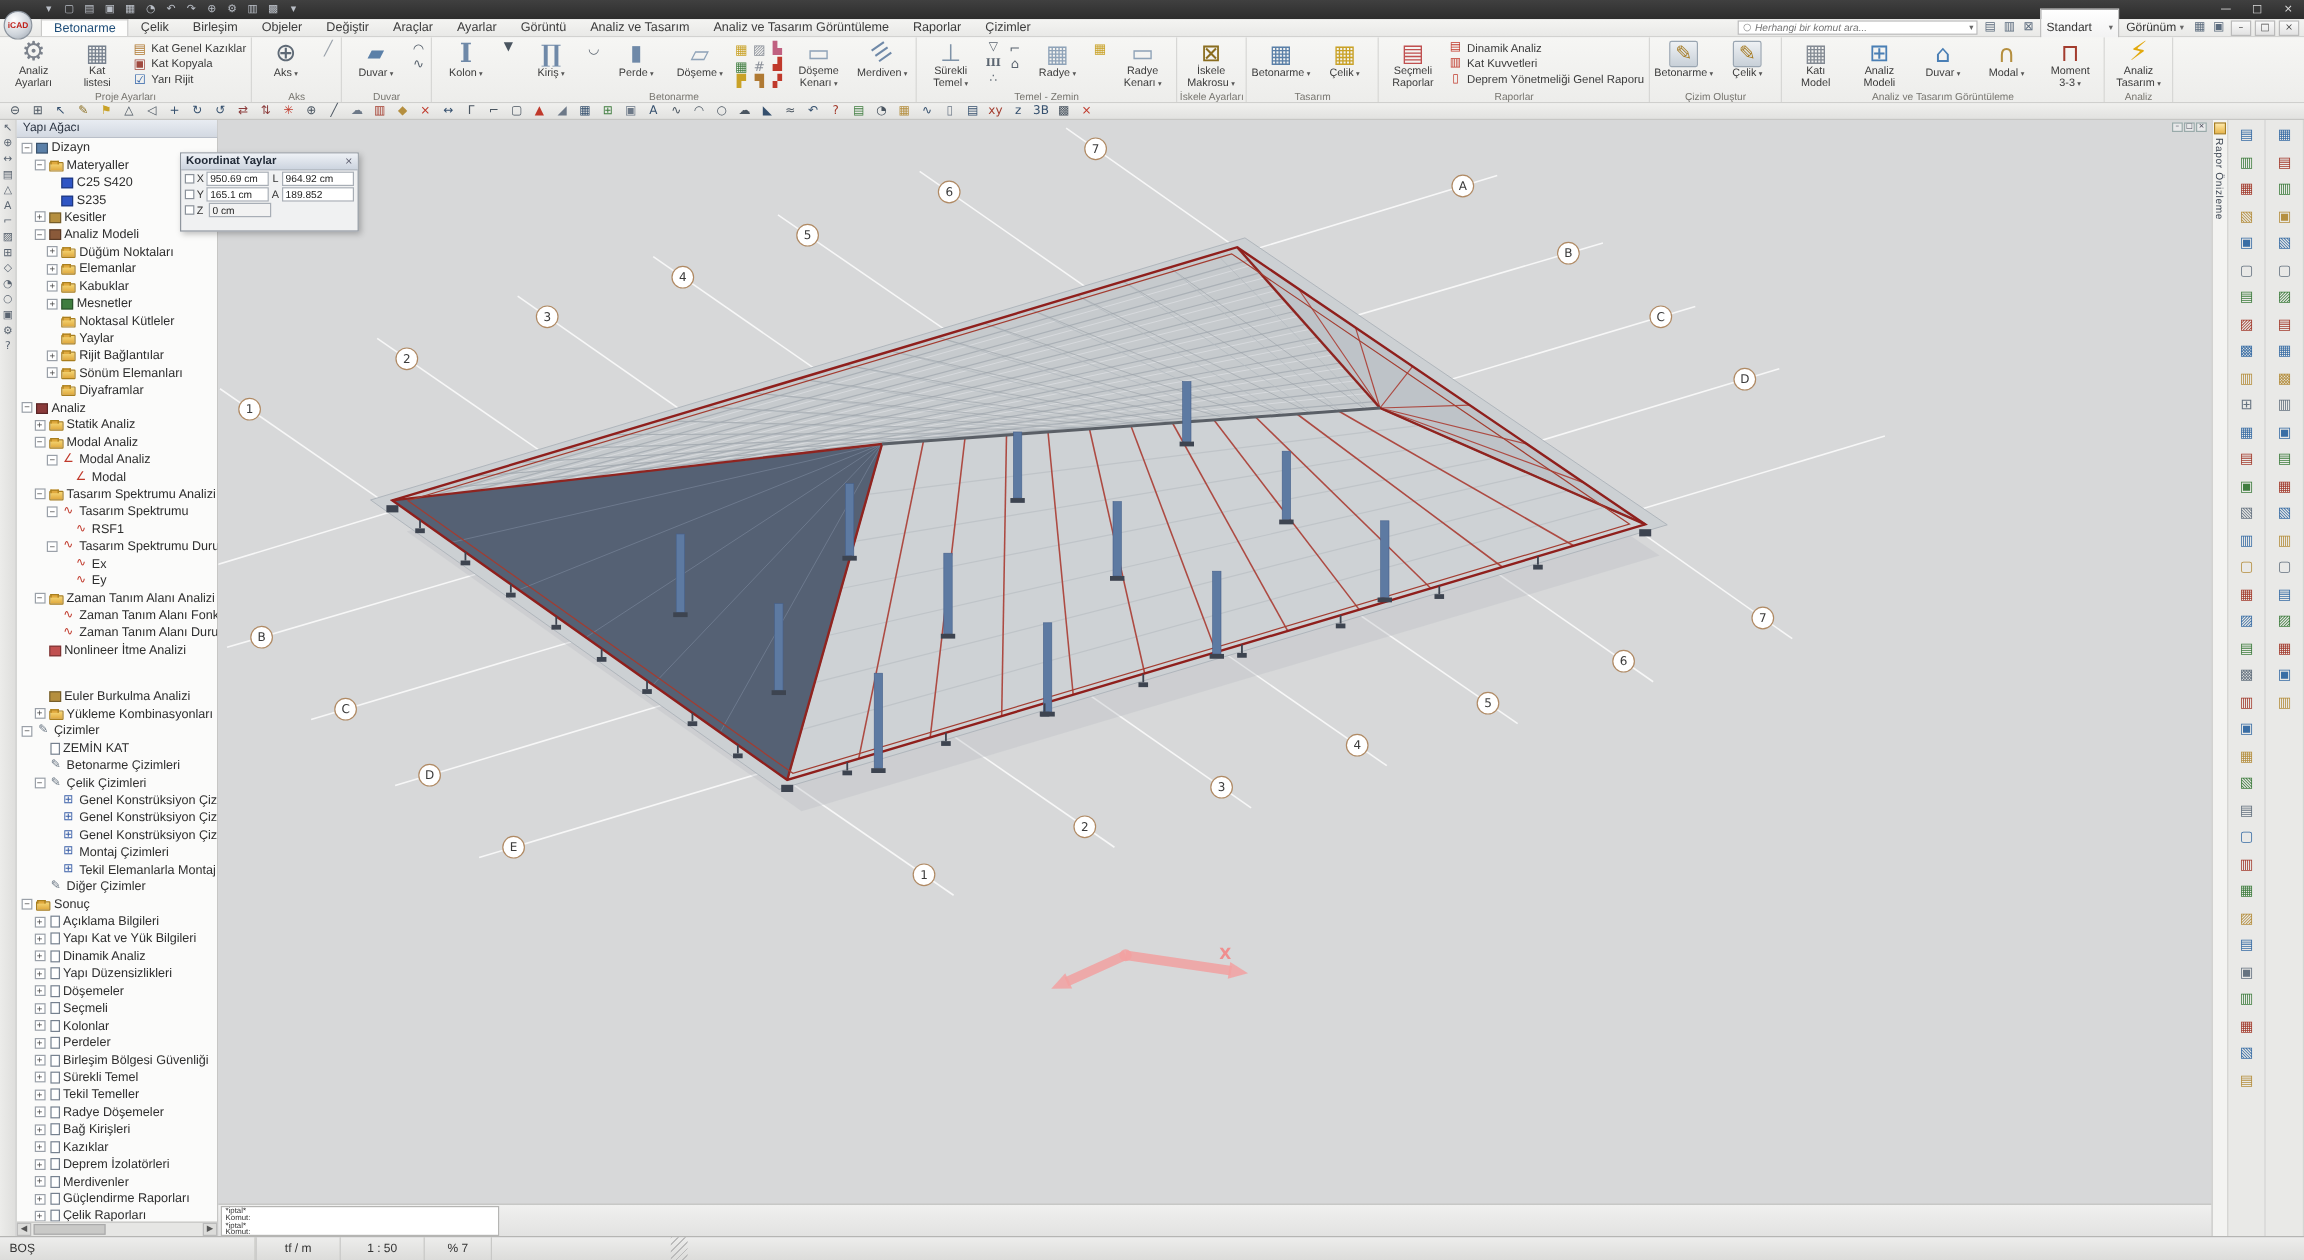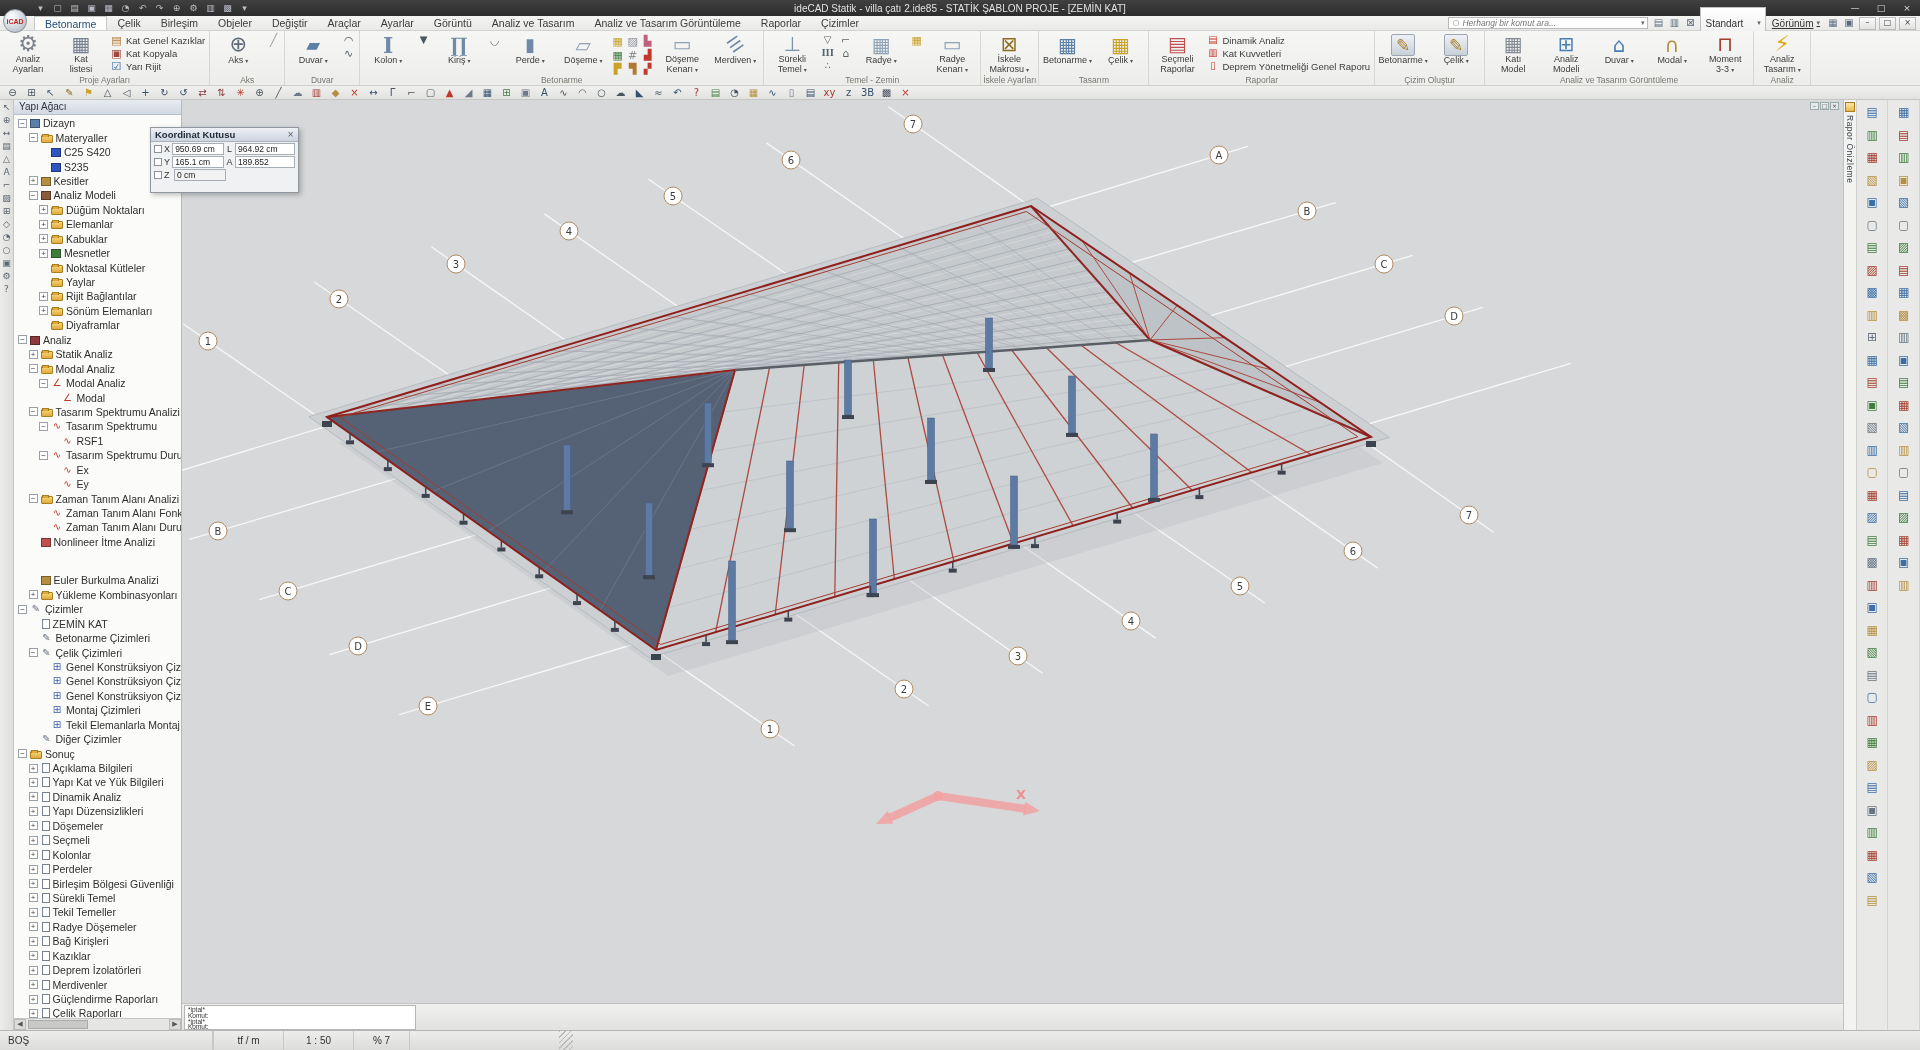--- a/index.html
+++ b/index.html
@@ -22,21 +22,21 @@
   #applogo b{color:#c0201a;font-size:7px;}
   #tabs{display:flex;margin-left:34px;}
   .tab{padding:1px 10px;display:flex;align-items:center;font-size:10.5px;color:#3b3b3b;cursor:default;}
   .tab.active{background:#fdfdfc;border:1px solid #c9c9c7;border-bottom:none;color:#1f4e79;}
   #tabrow-right{margin-left:auto;display:flex;align-items:center;gap:3px;padding-right:4px;}
   #cmd-search{width:200px;height:12px;background:#fff;border:1px solid #b9b9b9;display:flex;align-items:center;padding:0 3px;gap:3px;}
   #cmd-search input{border:none;outline:none;flex:1;font-size:8.5px;font-style:italic;color:#999;background:transparent;font-family:inherit;}
   .tr-ic{font-size:10px;color:#5b6b7d;width:14px;text-align:center;}
   .combo{display:flex;align-items:center;height:13px;border:1px solid #c0c0c0;background:linear-gradient(#fff,#eee);padding:15px 4px;font-size:10px;color:#333;gap:14px;}
   .combo .arr, .viewlbl .arr{font-size:7px;color:#666;}
-  .viewlbl{display:flex;align-items:center;gap:3px;font-size:10px;color:#333;padding:0 3px;text-decoration:underline;}
+  .viewlbl{display:flex;align-items:center;gap:3px;font-size:10px;color:#333;padding:0 3px;}
   .mdi-btn{width:17px;height:13px;border:1px solid #bbb;background:linear-gradient(#fafafa,#e2e2e2);display:flex;align-items:center;justify-content:center;font-size:8px;color:#444;}
 
   
   #ribbon{position:absolute;left:0;top:31px;width:1920px;height:55px;background:linear-gradient(#f6f6f4,#ededeb);border-bottom:1px solid #cfcfcd;display:flex;overflow:hidden;}
   .rgroup{display:flex;flex-direction:column;border-right:1px solid #d7d7d5;padding:0 2px;flex:0 0 auto;}
   .rgc{display:flex;align-items:flex-start;gap:1px;height:44px;padding-top:1px;}
   .rglab{height:10px;text-align:center;font-size:8.5px;color:#77756f;line-height:10px;}
   .rbtn{display:flex;flex-direction:column;align-items:center;width:52px;height:43px;border:1px solid transparent;border-radius:2px;cursor:default;}
   .ricon{height:23px;display:flex;align-items:center;justify-content:center;}
   .ricon.icbg{background:linear-gradient(#eef1f4,#c8d0d8);border:1px solid #9aa6b2;border-radius:2px;width:24px;height:22px;margin-top:1px;}
@@ -126,21 +126,20 @@
         <span class="qat-ic g">▦</span>
         <span class="qat-ic g">◔</span>
         <span class="qat-ic g">↶</span>
         <span class="qat-ic g">↷</span>
         <span class="qat-ic g">⊕</span>
         <span class="qat-ic g">⚙</span>
         <span class="qat-ic g">▥</span>
         <span class="qat-ic g">▩</span>
         <span class="qat-ic g">▾</span>
       </div>
-    <div id="win-title">ideCAD Statik - villa çatı 2.ide85 - STATİK ŞABLON PROJE - [ZEMİN KAT]</div>
     <div id="win-controls">
       <div class="wbtn g">—</div>
       <div class="wbtn g">□</div>
       <div class="wbtn g close">×</div>
     </div>
   </div>
 
   <div id="tabrow">
     <div id="applogo">
         <b>iCAD</b>
@@ -1114,21 +1113,21 @@
           <div class="cline">*iptal*</div>
           <div class="cline">Komut:</div>
           <div class="cline">*iptal*</div>
           <div class="cline">Komut:</div>
         </div>
     </div>
   </div>
 
   <div id="coordbox">
     <div id="cbhdr">
-      <b>Koordinat Kutusu</b>
+      <b>Koordinat Yaylar</b>
       <span id="cbclose" class="g">×</span>
     </div>
     <div class="cbrow">
       <span class="cb"></span>
       <span class="cblab">X</span>
       <input readonly="" value="950.69 cm" style="">
       <span class="cblab2">L</span>
       <input class="wide" readonly="" value="964.92 cm" style="">
     </div>
     <div class="cbrow">

